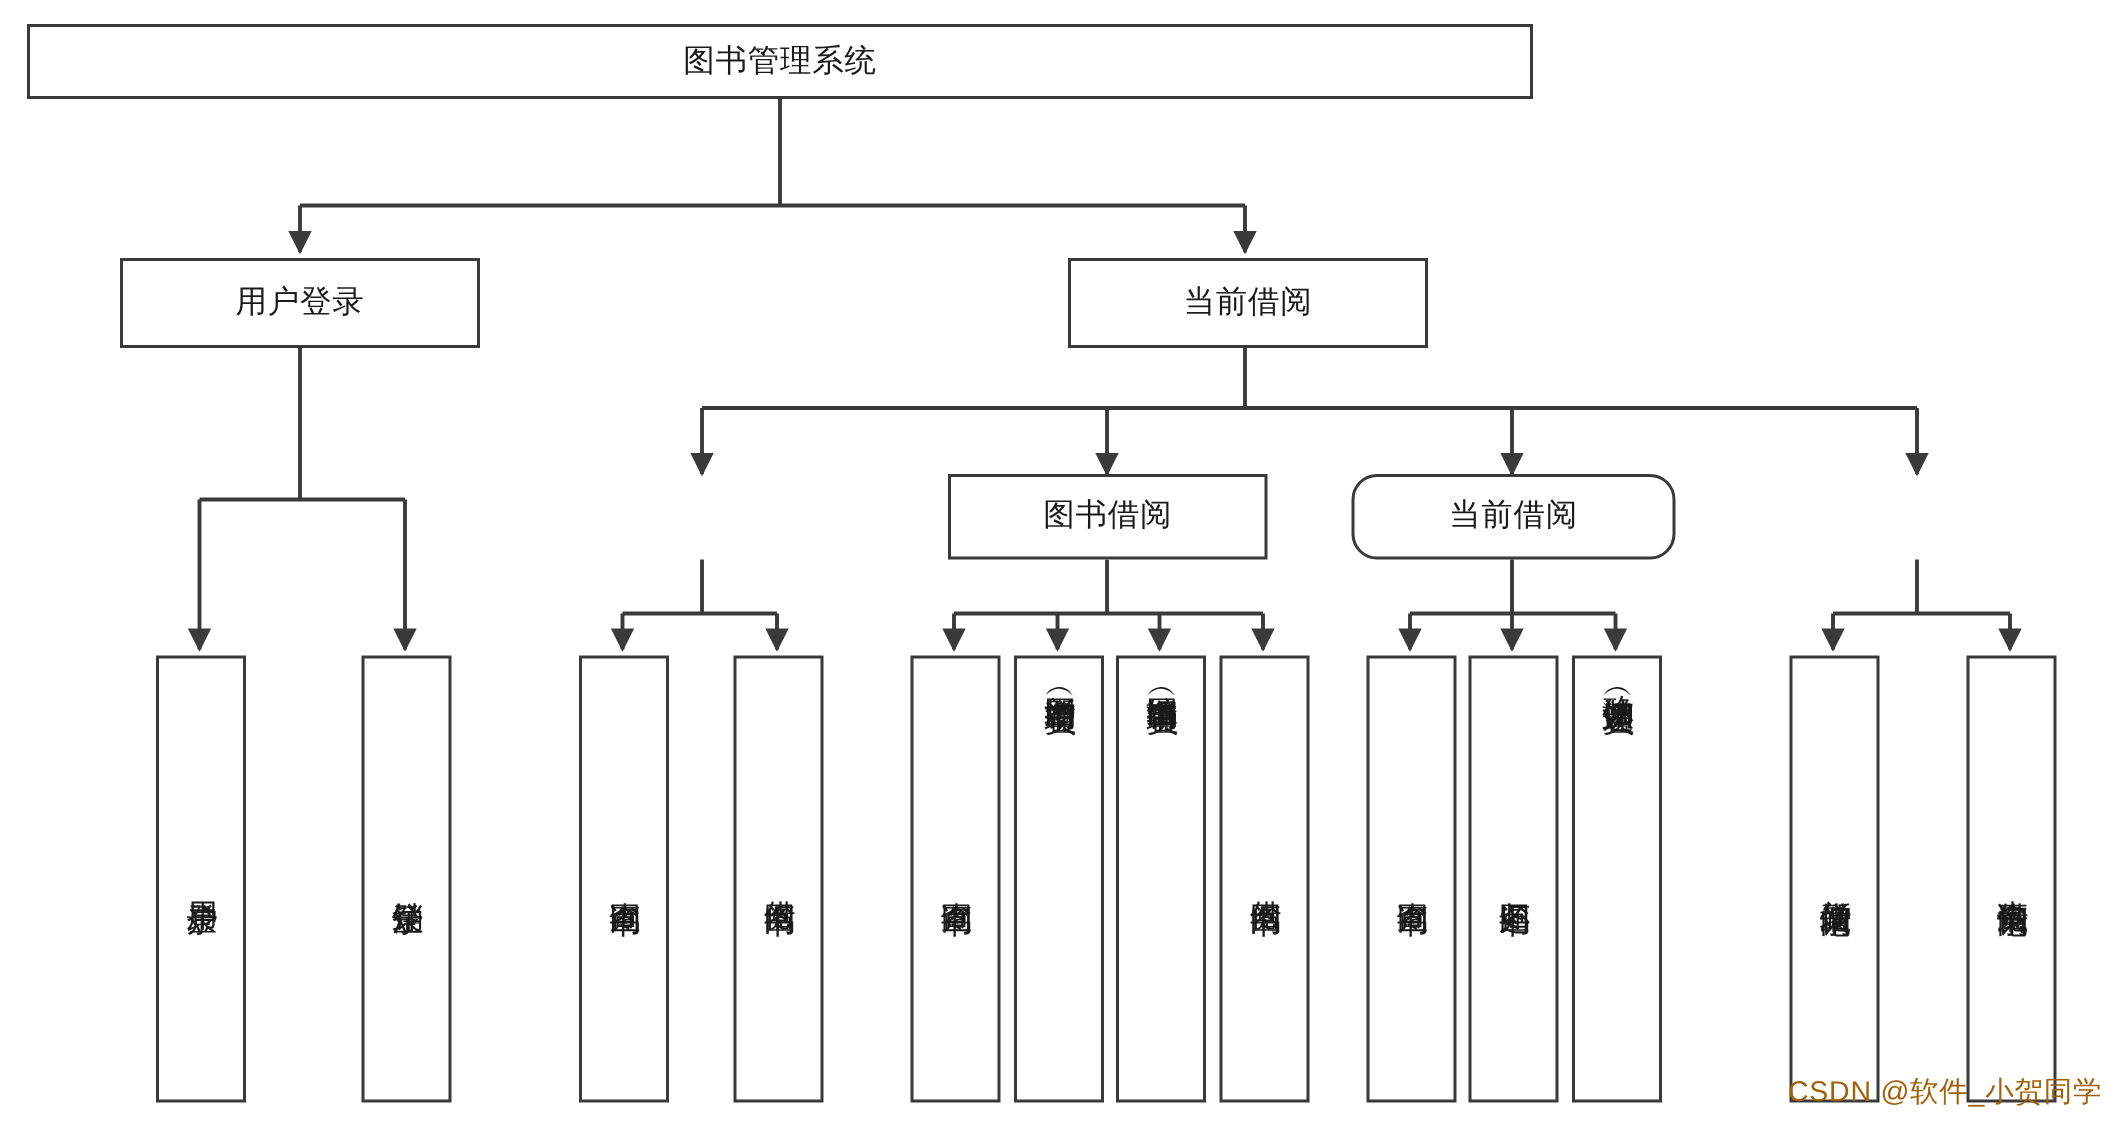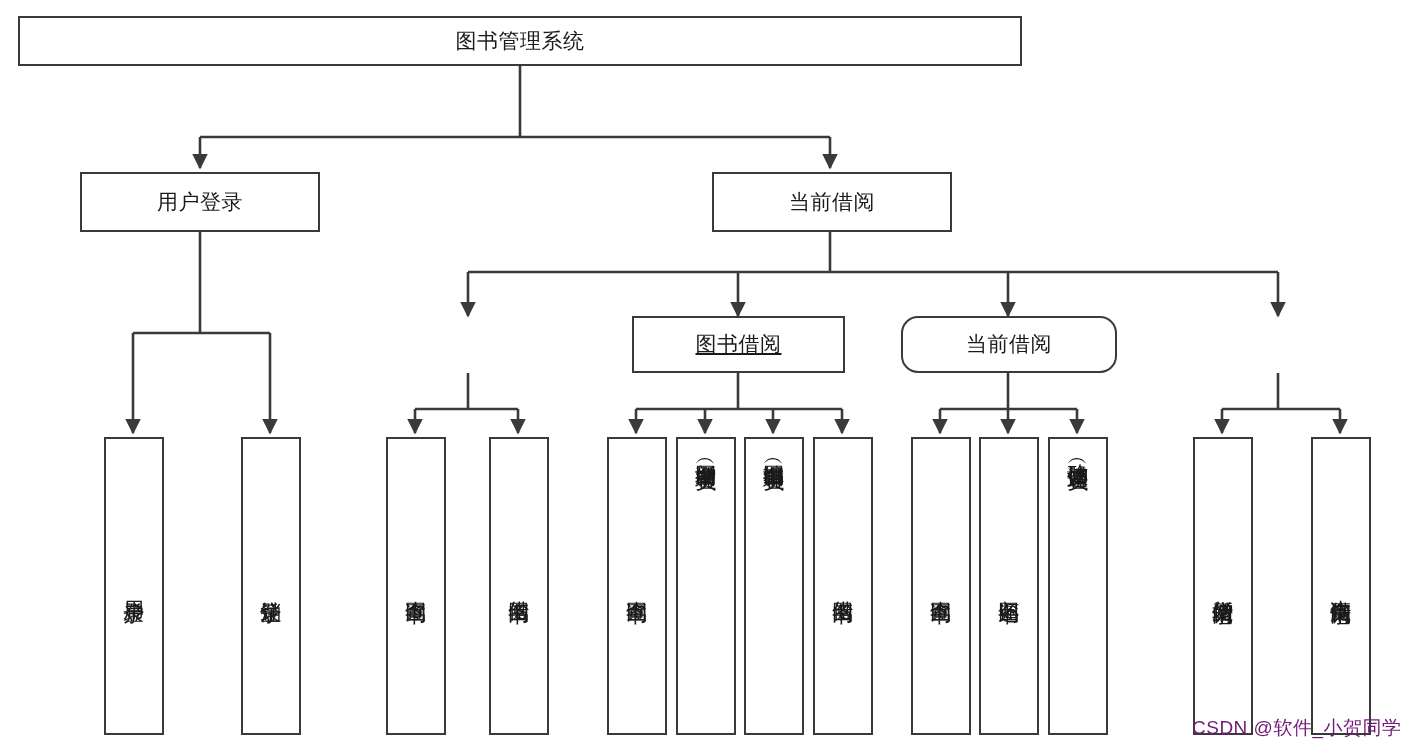--- a/index.html
+++ b/index.html
@@ -61,21 +61,21 @@
   .leaf-tall .node-label {
     max-height: 292px;
   }
   .node-leaf.align-center {
     align-items: center;
     padding-top: 0;
   }
   .watermark {
     position: absolute;
     font-size: 19px;
-    color: #701a75;
+    color: #a16207;
     white-space: nowrap;
     letter-spacing: 0.5px;
     user-select: none;
   }
 </style>
 </head>
 <body>
 
 <div id="diagram-root">
 
@@ -133,21 +133,21 @@
     <span class="node-label">图书管理系统</span>
   </div>
 
   <div class="node" style="left:80px; top:172px; width:240px; height:60px;">
     <span class="node-label">用户登录</span>
   </div>
   <div class="node" style="left:712px; top:172px; width:240px; height:60px;">
     <span class="node-label">当前借阅</span>
   </div>
 
-  <div class="node" style="left:632px; top:316px; width:213px; height:57px;text-decoration:underline;">
+  <div class="node" style="left:632px; top:316px; width:213px; height:57px;">
     <span class="node-label">图书借阅</span>
   </div>
   <div class="node" style="left:901px; top:316px; width:216px; height:57px;border-radius:17px;">
     <span class="node-label">当前借阅</span>
   </div>
 
   <div class="node node-leaf align-center leaf-tall" style="left:104px; top:437px; width:60px; height:298px;">
     <span class="node-label">用户登录</span>
   </div>
   <div class="node node-leaf align-center leaf-tall" style="left:241px; top:437px; width:60px; height:298px;">

